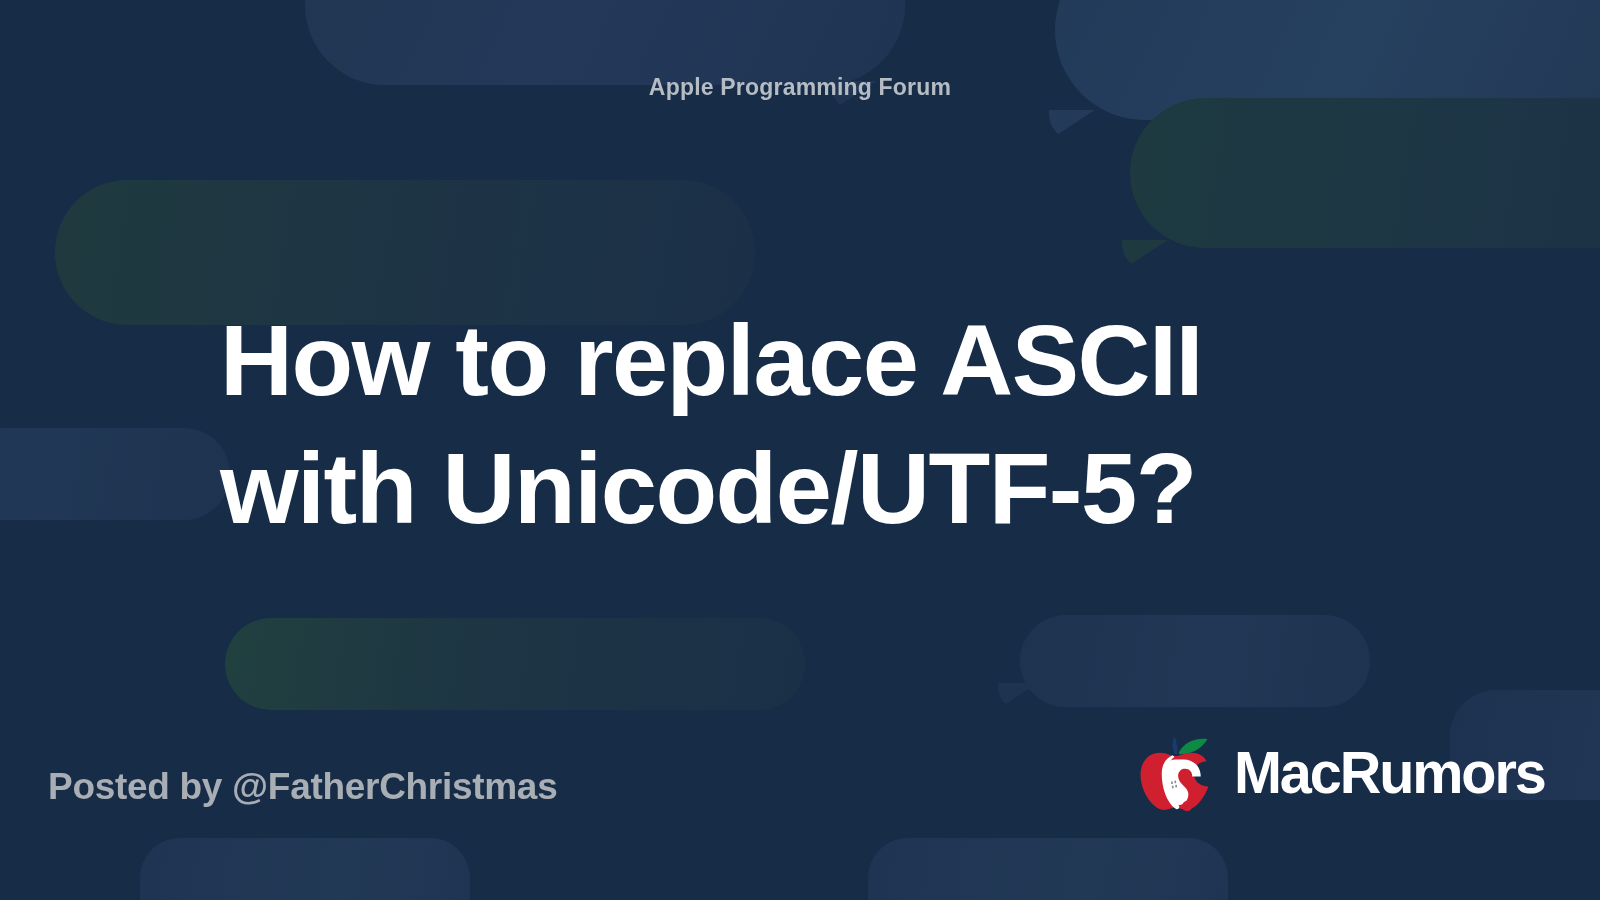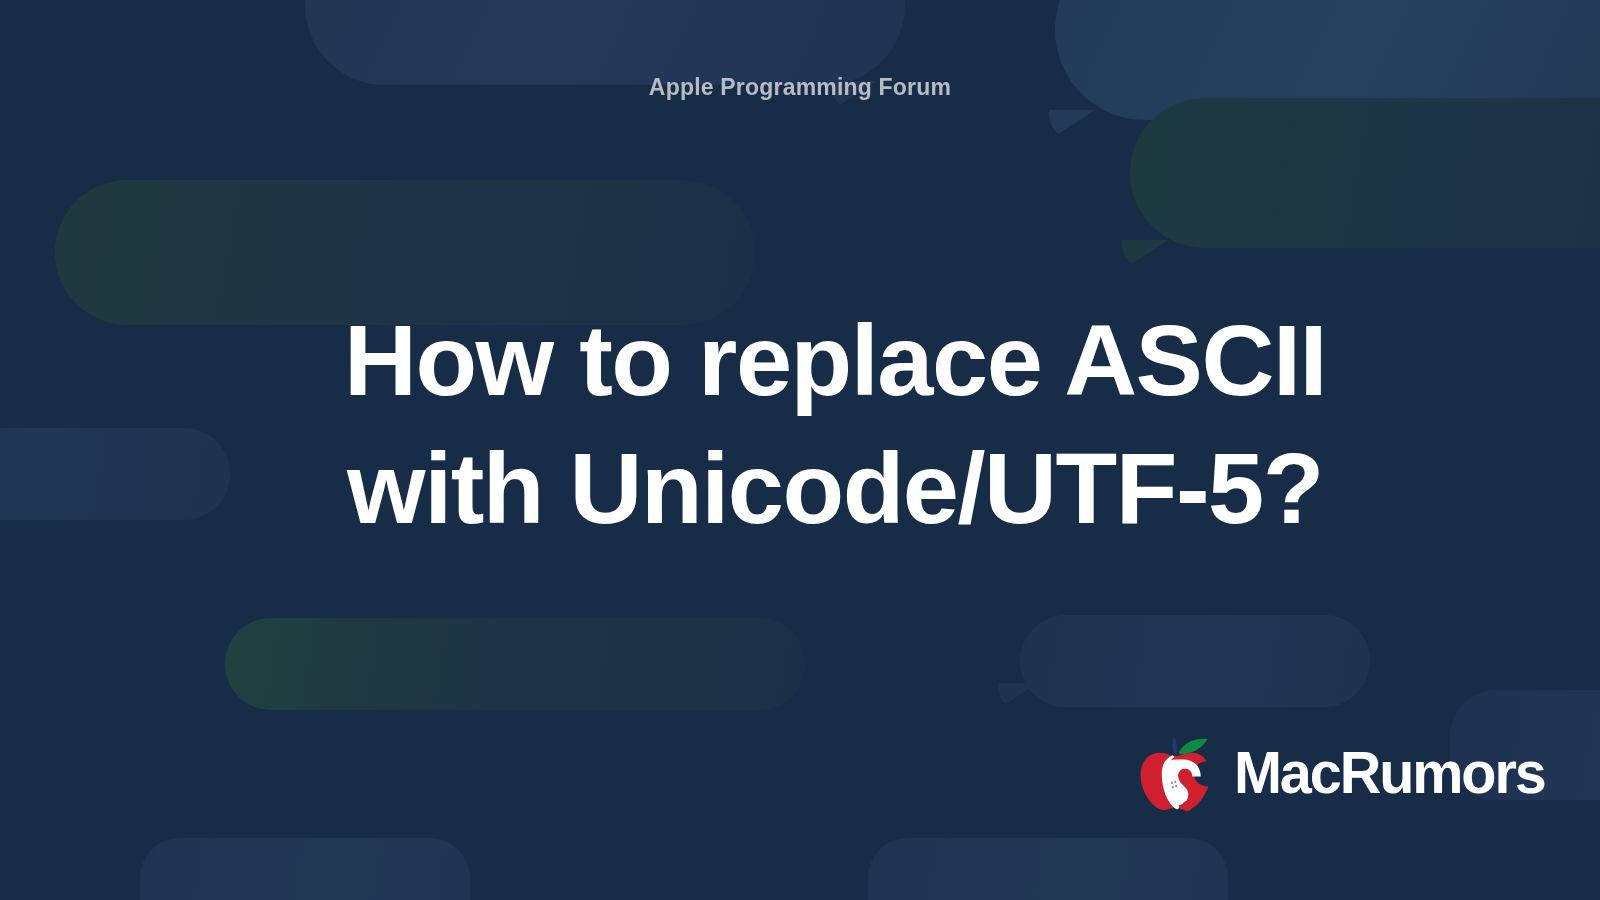--- a/index.html
+++ b/index.html
@@ -139,21 +139,21 @@
     position:absolute;
     left:220px;
     top:296px;
     width:1230px;
     color:#ffffff;
     font-size:101px;
     font-weight:bold;
     line-height:1.27;
     letter-spacing:-1.5px;
   }
-  #title .line { display:block; white-space:nowrap;text-align:center; }
+  #title .line { display:block; white-space:nowrap; }
 
   #posted-by {
     position:absolute;
     left:48px;
     top:766px;
     font-size:37px;
     font-weight:bold;
     color:#a9aeb5;
     letter-spacing:-0.3px;
   }
@@ -207,20 +207,21 @@
 
   <div id="content">
 
     <div id="forum-name">Apple Programming Forum</div>
 
     <h1 id="title">
       <span class="line">How to replace ASCII</span>
       <span class="line">with Unicode/UTF-5?</span>
     </h1>
 
+    <div id="posted-by">Posted by @FatherChristmas</div>
 
     <div id="logo">
       <svg id="logo-mark" viewBox="0 0 100 92">
 
         <path fill="#d02030" d="
           M30 22
           C16 22 7 33 7 48
           C7 66 19 85 31 89
           C38 91 42 87 48 87
           C54 87 58 91 65 89

